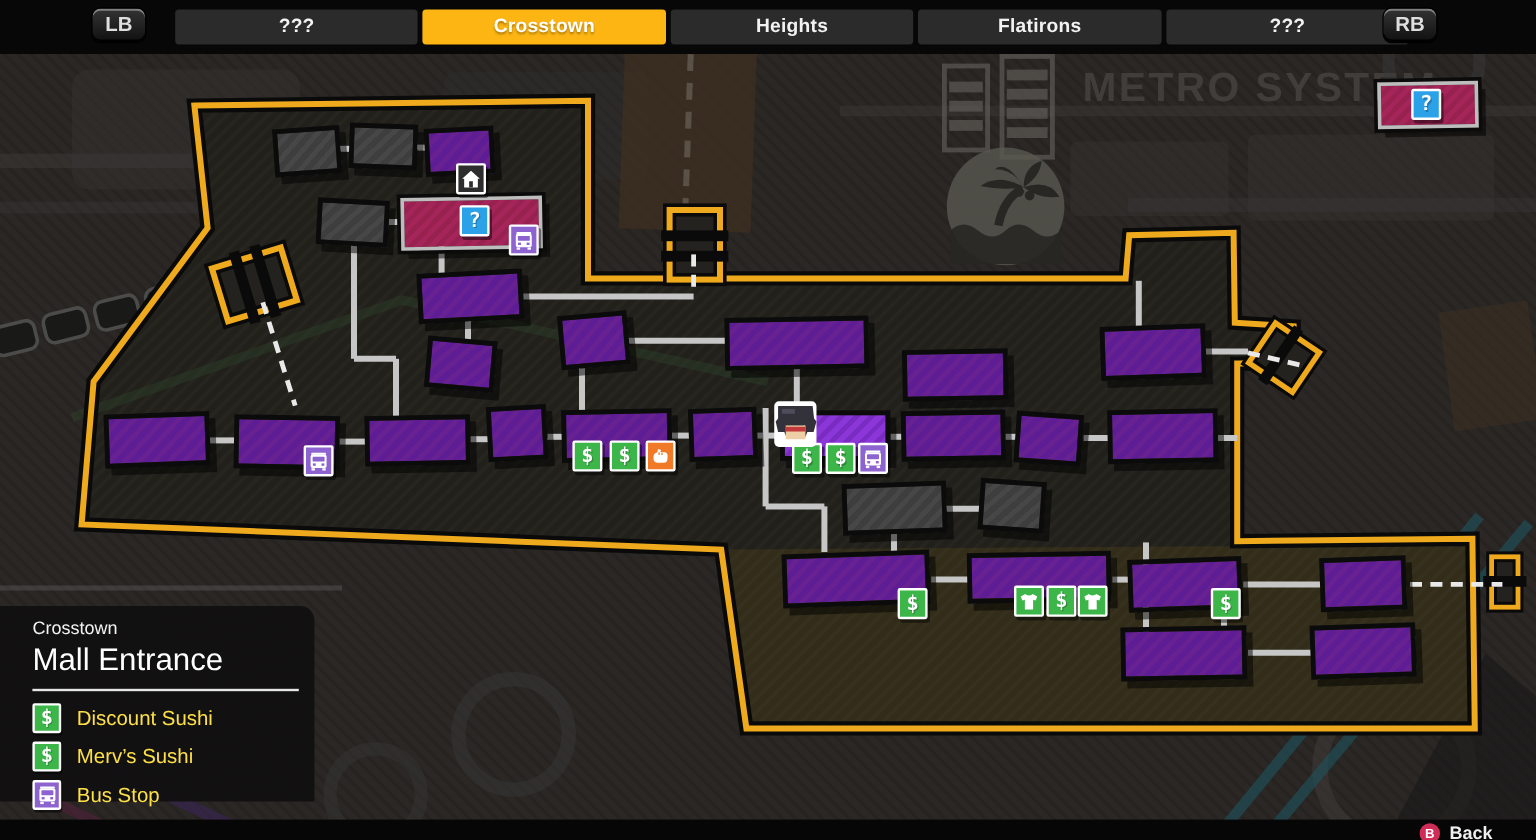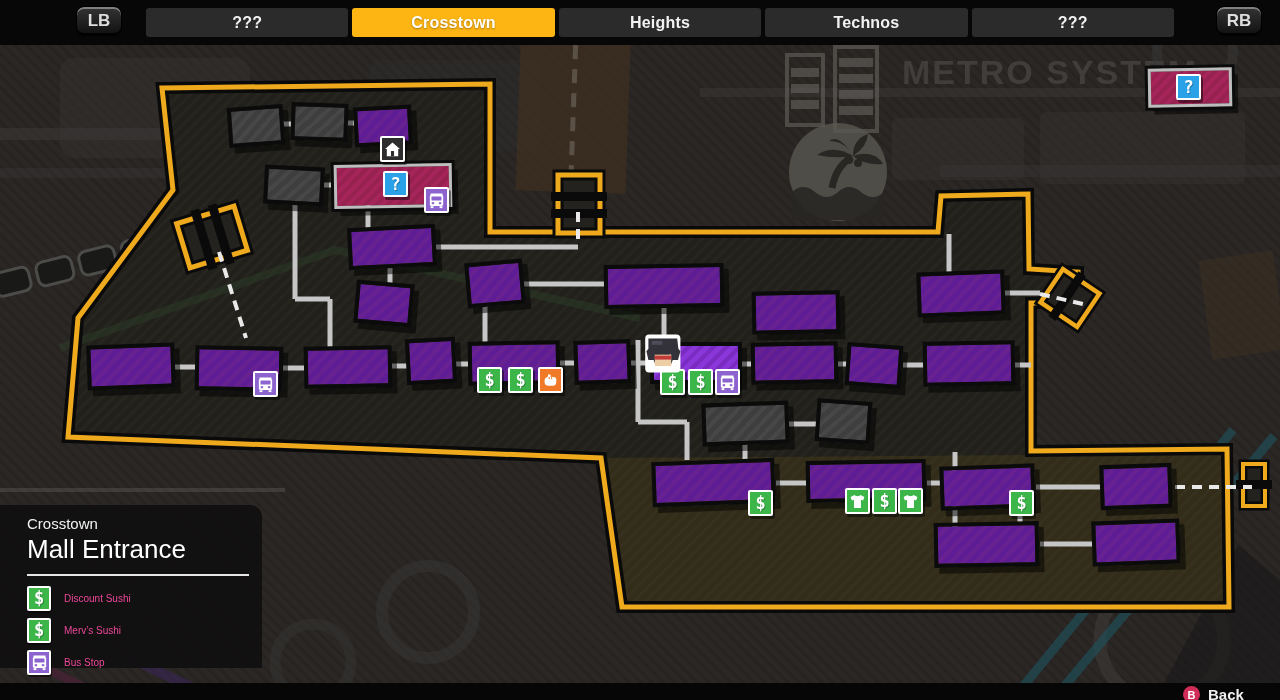--- a/index.html
+++ b/index.html
@@ -44,21 +44,21 @@
         letter-spacing:.2px;}
   .tab.active{background:#FDB513;color:#fff;text-shadow:0 1px 2px rgba(0,0,0,.35);}
   
   #location-panel{position:absolute;left:0;top:505px;width:262px;height:163px;
         background:rgba(17,16,16,.95);border-top-right-radius:12px;z-index:5;
         color:#fff;padding:10px 0 0 27px;box-sizing:border-box;}
   #panel-region{font-size:15px;color:#F2F2F2;}
   #panel-name{font-size:26px;font-weight:400;margin-top:2px;}
   #panel-divider{width:222px;height:2px;background:#E6E6E6;margin:9px 0 10px 0;}
   .panel-item{display:flex;align-items:center;gap:13px;margin-bottom:7px;}
-  .panel-item .label{font-size:10px;color:#ec4899;}
+  .panel-item .label{font-size:17px;color:#fde047;}
   
   #footer{position:absolute;left:0;top:683px;width:1280px;height:17px;background:#060606;z-index:10;}
   #back-hint{position:absolute;left:1183px;top:3px;display:flex;align-items:center;gap:8px;}
   #back-button-glyph{width:17px;height:17px;border-radius:50%;background:#D02C58;color:#fff;
         font-size:11px;font-weight:700;display:flex;align-items:center;justify-content:center;}
   #back-label{color:#EFEFEF;font-size:15px;font-weight:700;}
 </style>
 </head>
 <body>
 
@@ -334,24 +334,24 @@
       </svg>
     </div>
   </div>
 
   <div id="top-bar">
     <div class="keycap" style="left:76px">LB</div>
     <div id="tabs">
         <div class="tab">???</div>
         <div class="tab active">Crosstown</div>
         <div class="tab">Heights</div>
-        <div class="tab">Technos</div>
+        <div class="tab">Flatirons</div>
         <div class="tab">???</div>
       </div>
-    <div class="keycap" style="left:1216px">RB</div>
+    <div class="keycap" style="left:1152px">RB</div>
   </div>
 
   <div id="location-panel">
     <div id="panel-region">Crosstown</div>
     <div id="panel-name">Mall Entrance</div>
     <div id="panel-divider"></div>
     <div id="panel-items">
         <div class="panel-item">
           <div class="map-icon panel-icon" style="background: rgb(60, 181, 73);">
             <span class="dollar-glyph">$</span>

